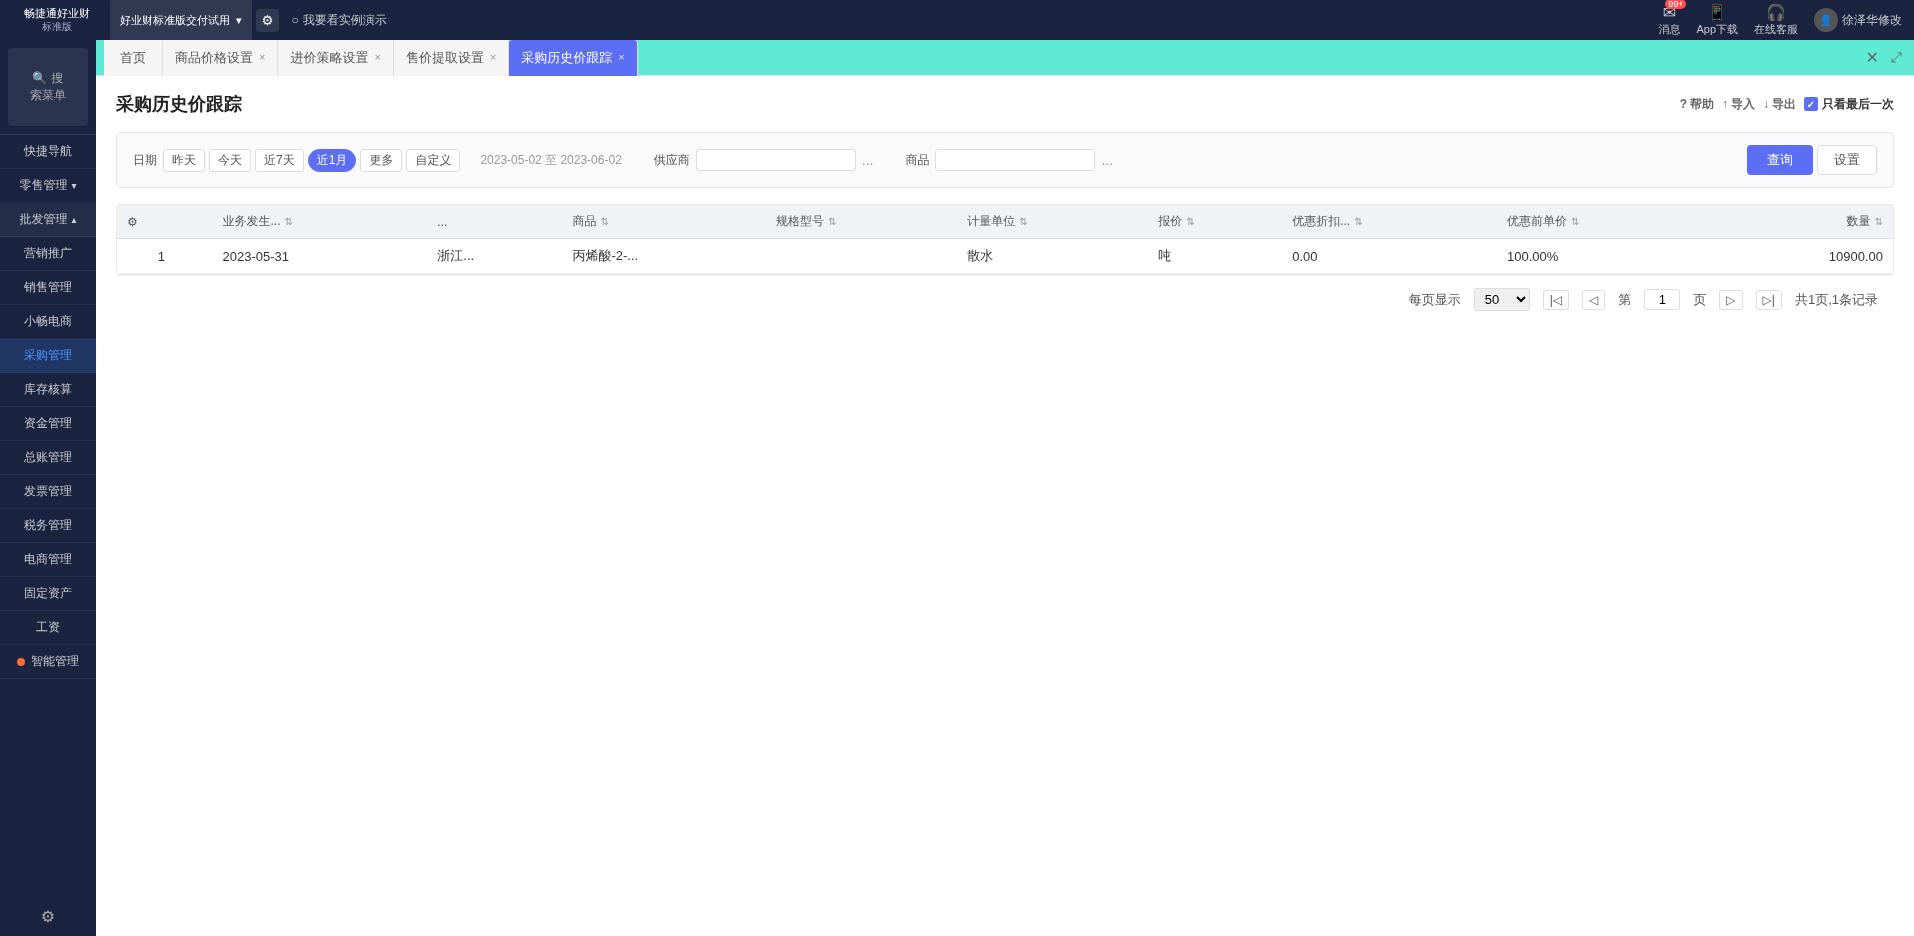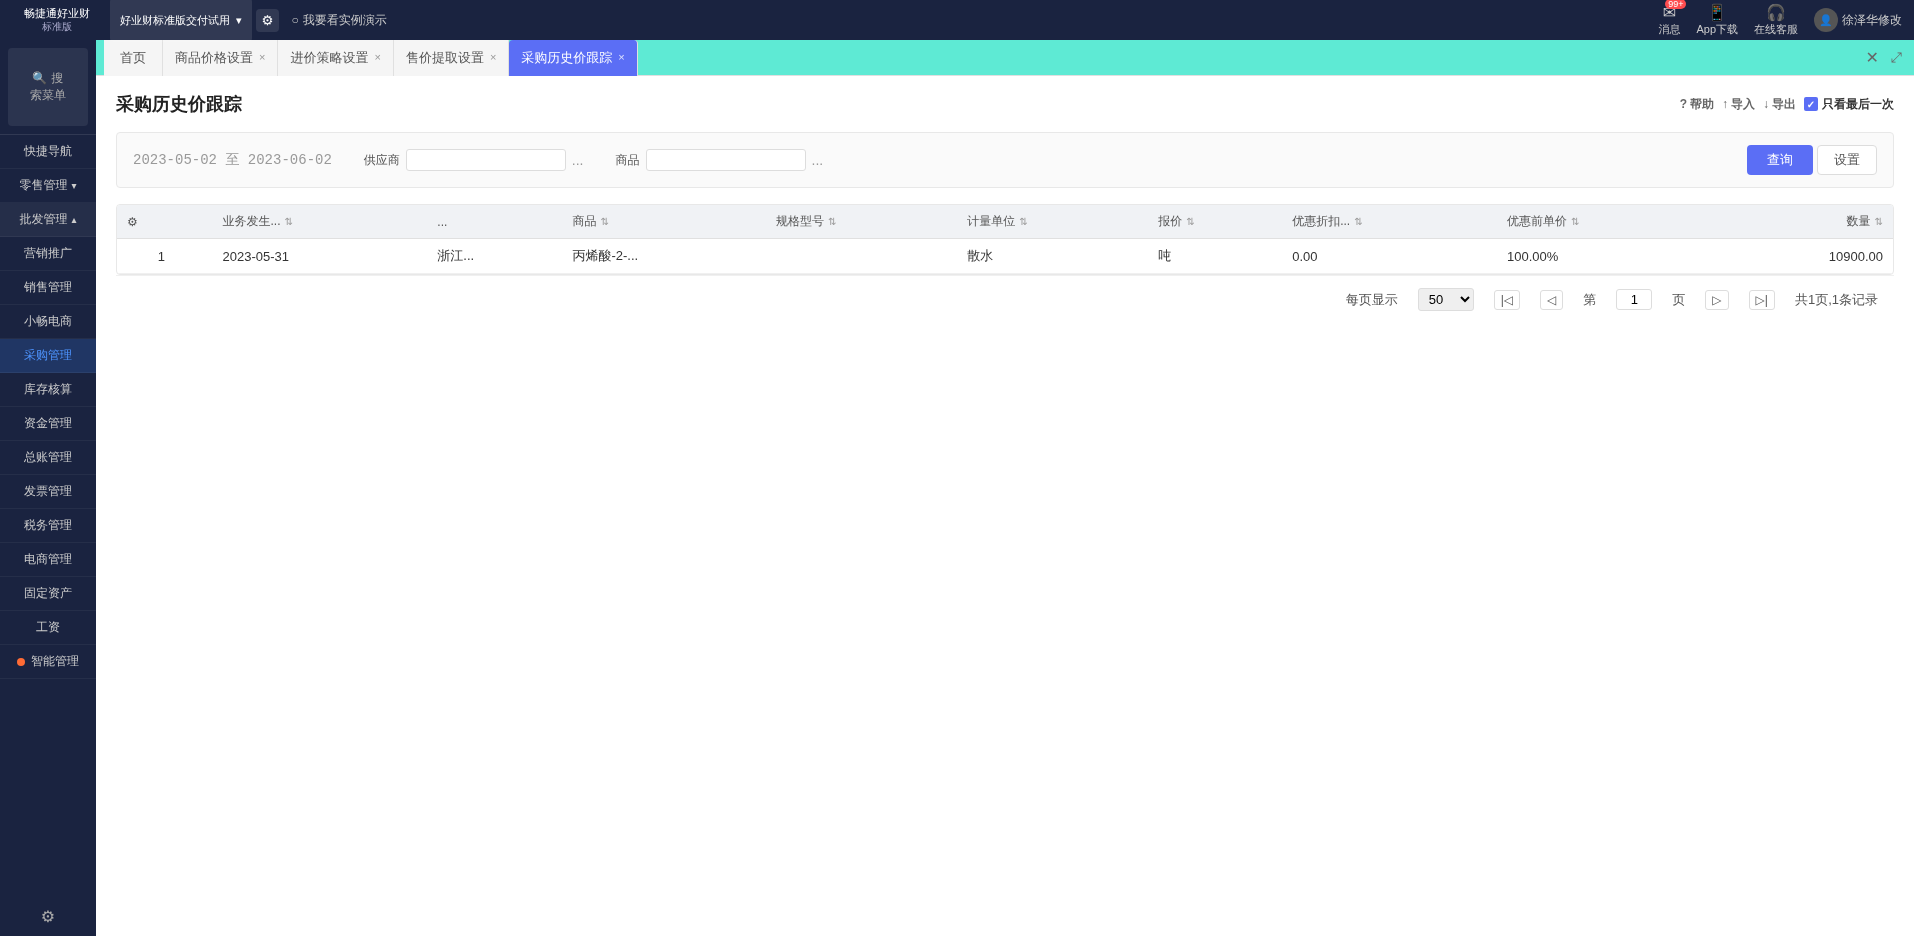--- a/index.html
+++ b/index.html
@@ -82,21 +82,21 @@
     table { width: 100%; border-collapse: collapse; font-size: 13px; }
     thead tr { background: #f0f2f5; }
     thead th { padding: 8px 10px; text-align: left; color: #555; font-weight: 500; border-bottom: 1px solid #e0e0e0; white-space: nowrap; font-size: 12px; }
     tbody tr { border-bottom: 1px solid #f0f0f0; }
     tbody td { padding: 8px 10px; color: #333; font-size: 13px; }
     .sort-icon { font-size: 10px; color: #999; margin-left: 2px; }
     .gear-col { width: 30px; text-align: center; cursor: pointer; }
     .th-with-sort { display: flex; align-items: center; gap: 2px; }
 
     
-    .pagination-bar { display: flex; align-items: center; justify-content: flex-end; gap: 20px; padding: 12px 16px; font-size: 13px; color: #555; border-top: 1px solid #f0f0f0; }
+    .pagination-bar { display: flex; align-items: center; justify-content: flex-end; gap: 13px; padding: 12px 16px; font-size: 13px; color: #555; border-top: 1px solid #f0f0f0; }
     .page-size-label { color: #555; }
     .page-size-select { border: 1px solid #ddd; padding: 2px 6px; border-radius: 3px; font-size: 13px; }
     .page-nav-btn { border: 1px solid #ddd; background: #fff; padding: 2px 6px; border-radius: 3px; cursor: pointer; font-size: 12px; color: #555; }
     .page-nav-btn:disabled { color: #ccc; cursor: default; }
     .page-input { border: 1px solid #ddd; border-radius: 3px; width: 36px; padding: 2px 4px; text-align: center; font-size: 13px; }
     .page-info { color: #555; }
   </style>
 </head>
 <body>
 
@@ -243,21 +243,32 @@
             <span>导出</span>
           </div>
           <label class="checkbox-label">
             <div class="checkbox-blue">✓</div>
             <span>只看最后一次</span>
           </label>
         </div>
       </div>
 
       <div class="filter-bar">
-        <div style="font-size:14px; color:#999; margin-left:0;font-family:Liberation Mono, monospace;">2023-05-02 至 2023-06-02</div>
+        <div class="filter-group">
+          <span class="filter-label">日期</span>
+          <div class="date-btns">
+            <button class="date-btn">昨天</button>
+            <button class="date-btn">今天</button>
+            <button class="date-btn">近7天</button>
+            <button class="date-btn active">近1月</button>
+            <button class="date-btn">更多</button>
+            <button class="date-btn">自定义</button>
+          </div>
+        </div>
+        <div style="font-size:12px; color:#999; margin-left:8px;">2023-05-02 至 2023-06-02</div>
 
         <div class="filter-group" style="margin-left: 20px;">
           <span class="filter-label">供应商</span>
           <input class="filter-input" type="text" placeholder="" style="">
           <span class="filter-dots">...</span>
         </div>
 
         <div class="filter-group" style="margin-left: 20px;">
           <span class="filter-label">商品</span>
           <input class="filter-input" type="text" placeholder="" style="">

